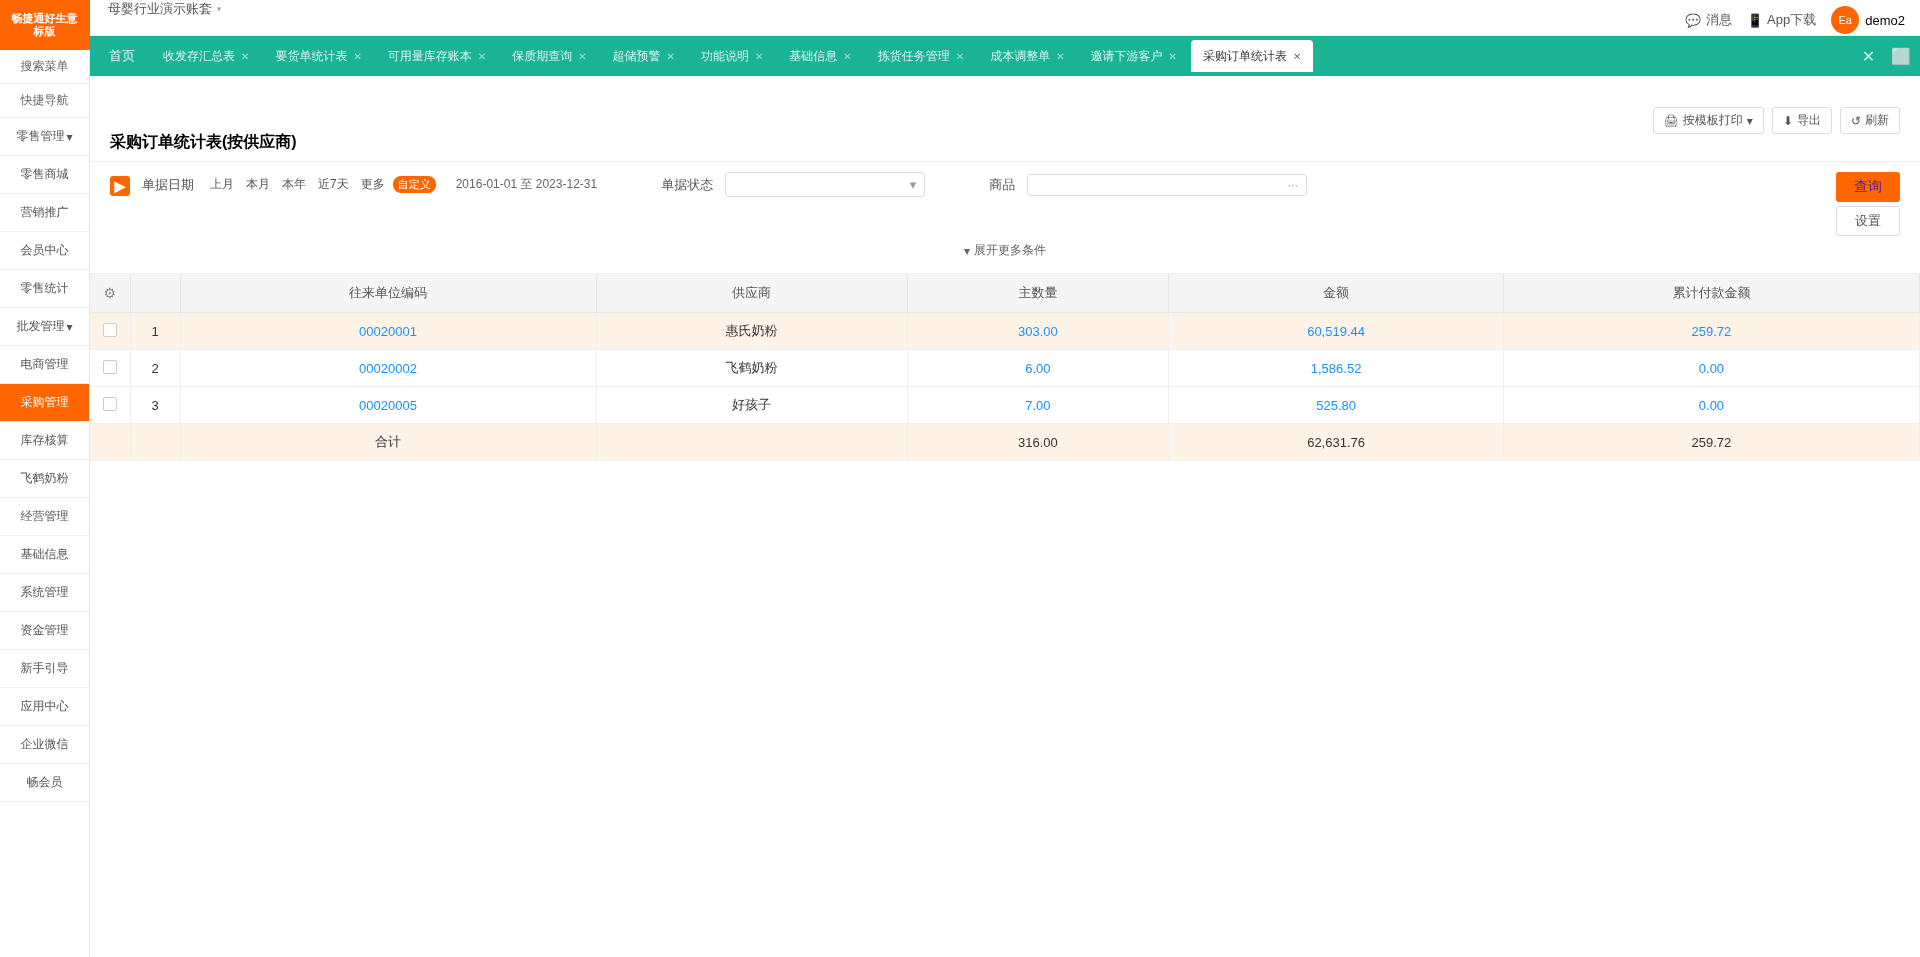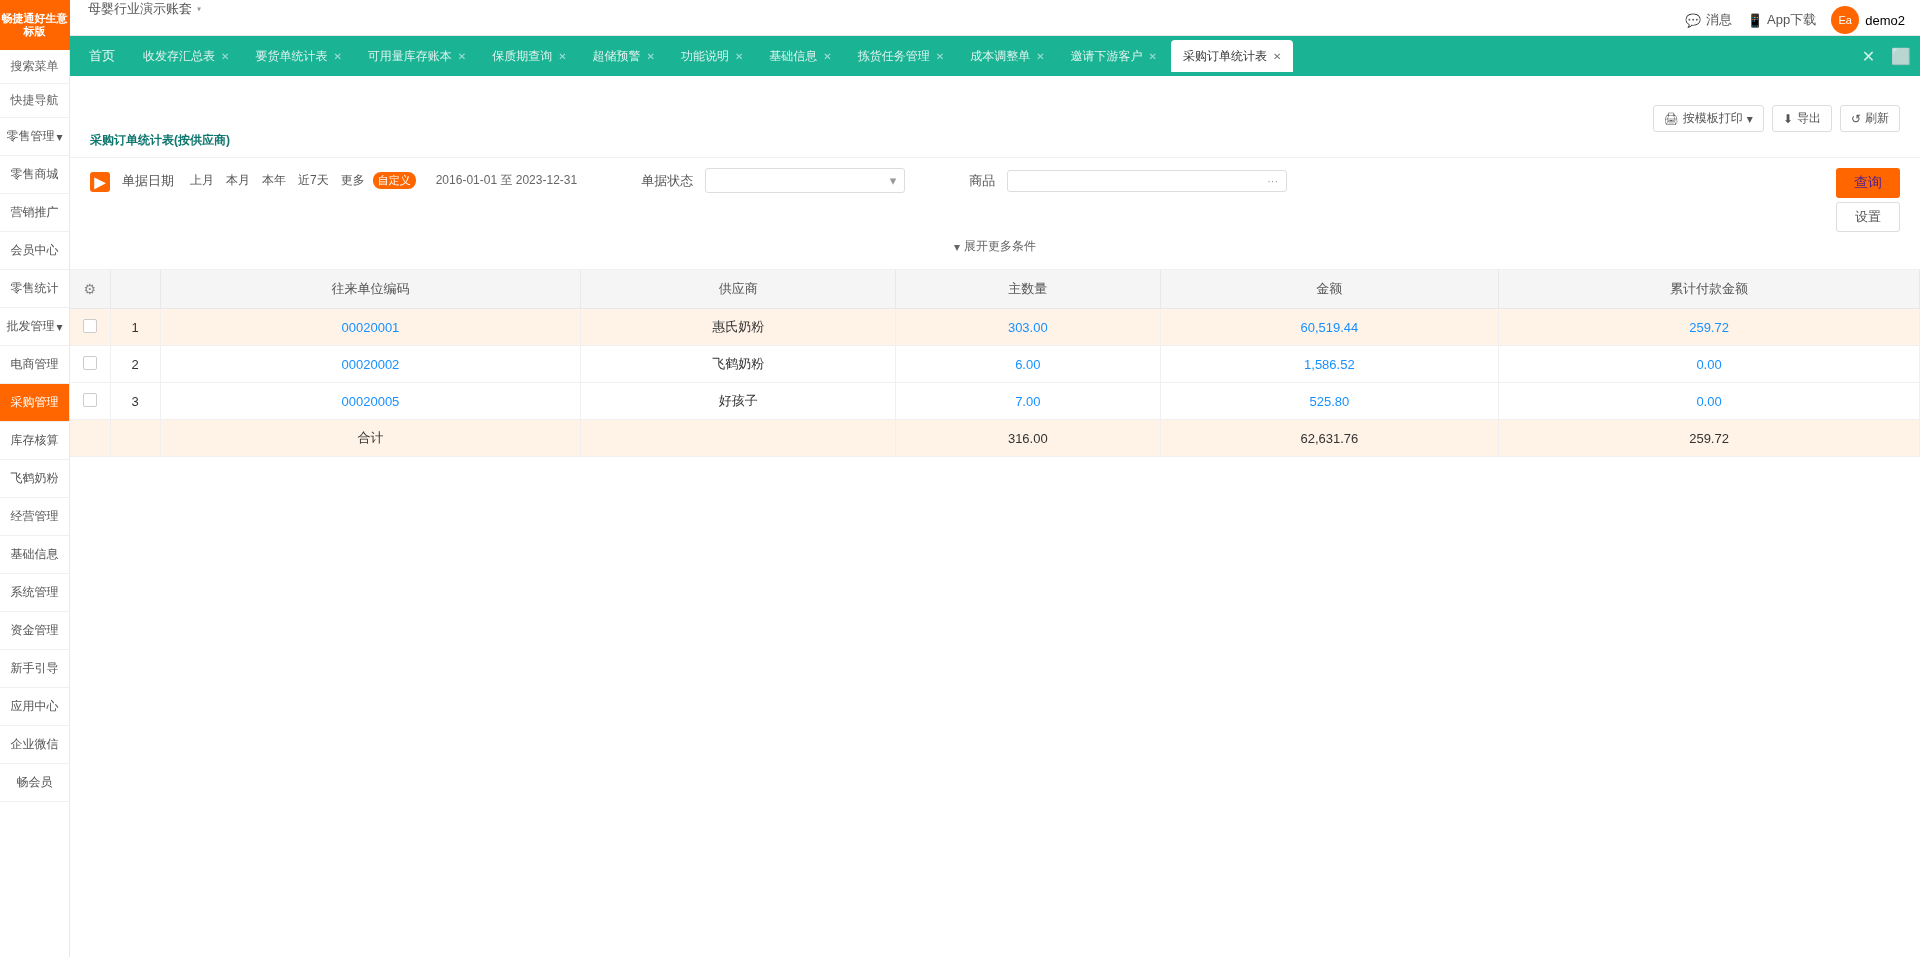--- a/index.html
+++ b/index.html
@@ -1,19 +1,19 @@
 <!DOCTYPE html>
 <html><head>
   <meta charset="utf-8">
   <style>
     * { margin: 0; padding: 0; box-sizing: border-box; }
     body { font-family: "Microsoft YaHei", "PingFang SC", Arial, sans-serif; font-size: 13px; background: #f5f5f5; width: 1920px; height: 957px; overflow: hidden; display: flex; }
 
     
-    .sidebar { width: 70px; background: #fff; border-right: 1px solid #e8e8e8; display: flex; flex-direction: column; align-items: center; flex-shrink: 0; }
+    .sidebar { width: 90px; background: #fff; border-right: 1px solid #e8e8e8; display: flex; flex-direction: column; align-items: center; flex-shrink: 0; }
     .logo-area { width: 90px; height: 50px; background: #ff6600; display: flex; align-items: center; justify-content: center; flex-shrink: 0; }
     .logo-text { color: #fff; font-size: 11px; font-weight: bold; text-align: center; line-height: 1.2; }
     .sidebar-search { padding: 8px 5px; width: 100%; text-align: center; color: #666; font-size: 12px; cursor: pointer; border-bottom: 1px solid #f0f0f0; }
     .sidebar-nav { padding: 8px 5px; width: 100%; text-align: center; color: #666; font-size: 12px; cursor: pointer; border-bottom: 1px solid #f0f0f0; }
     .sidebar-item { width: 100%; padding: 10px 5px; text-align: center; color: #555; font-size: 12px; cursor: pointer; display: flex; flex-direction: column; align-items: center; border-bottom: 1px solid #f0f0f0; justify-content: center; }
     .sidebar-item.active { color: #fff; background: #ff6600; }
     .sidebar-item-with-arrow { display: flex; align-items: center; justify-content: center; gap: 2px; }
 
     
     .main-area { flex: 1; display: flex; flex-direction: column; overflow: hidden; }
@@ -32,21 +32,21 @@
     
     .header-right { position: absolute; right: 15px; top: 6px; display: flex; align-items: center; gap: 15px; }
     .header-right-item { display: flex; align-items: center; gap: 4px; color: #555; font-size: 13px; cursor: pointer; }
     .avatar { width: 28px; height: 28px; border-radius: 50%; background: #ff6600; display: flex; align-items: center; justify-content: center; color: #fff; font-size: 11px; }
     .top-bar-wrapper { position: relative; height: 36px; background: #fff; border-bottom: 1px solid #e8e8e8; flex-shrink: 0; }
 
     
     .page-content { flex: 1; background: #f5f7f9; overflow: auto; padding: 0; }
     .page-inner { background: #fff; margin: 0; padding: 0; min-height: 100%; }
     .page-header { padding: 12px 20px 8px; display: flex; align-items: center; justify-content: space-between; border-bottom: 1px solid #f0f0f0; }
-    .page-title { font-size: 12px; font-weight: bold; color: #0f766e; margin-top: 44px; }
+    .page-title { font-size: 16px; font-weight: bold; color: #000000; margin-top: 44px; }
     .page-header-actions { display: flex; align-items: center; gap: 8px; }
     .btn-template-print { display: flex; align-items: center; gap: 4px; border: 1px solid #ddd; background: #fff; padding: 4px 10px; border-radius: 3px; cursor: pointer; font-size: 12px; color: #555; }
     .btn-export { display: flex; align-items: center; gap: 4px; border: 1px solid #ddd; background: #fff; padding: 4px 10px; border-radius: 3px; cursor: pointer; font-size: 12px; color: #555; }
     .btn-refresh { display: flex; align-items: center; gap: 4px; border: 1px solid #ddd; background: #fff; padding: 4px 10px; border-radius: 3px; cursor: pointer; font-size: 12px; color: #555; }
 
     
     .filter-area { padding: 10px 20px; background: #fff; border-bottom: 1px solid #f0f0f0; }
     .filter-row { display: flex; align-items: center; gap: 12px; flex-wrap: wrap; }
     .filter-label { font-size: 13px; color: #555; white-space: nowrap; }
     .date-shortcuts { display: flex; gap: 4px; align-items: center; }

